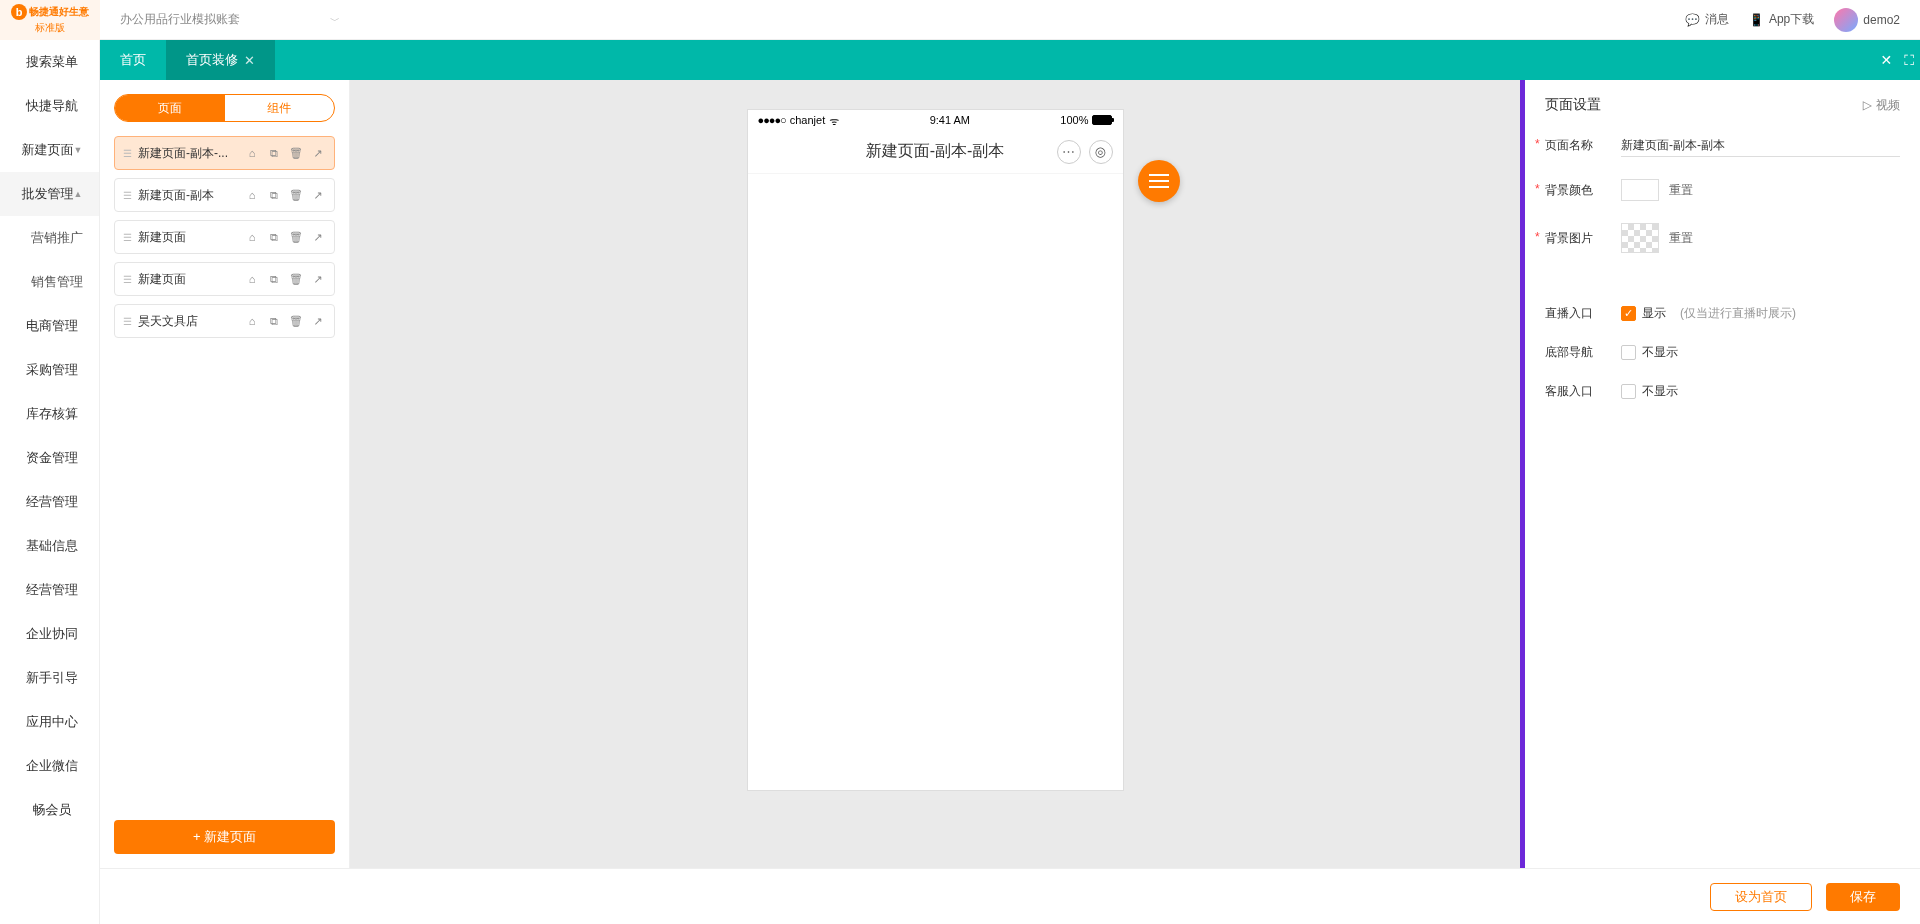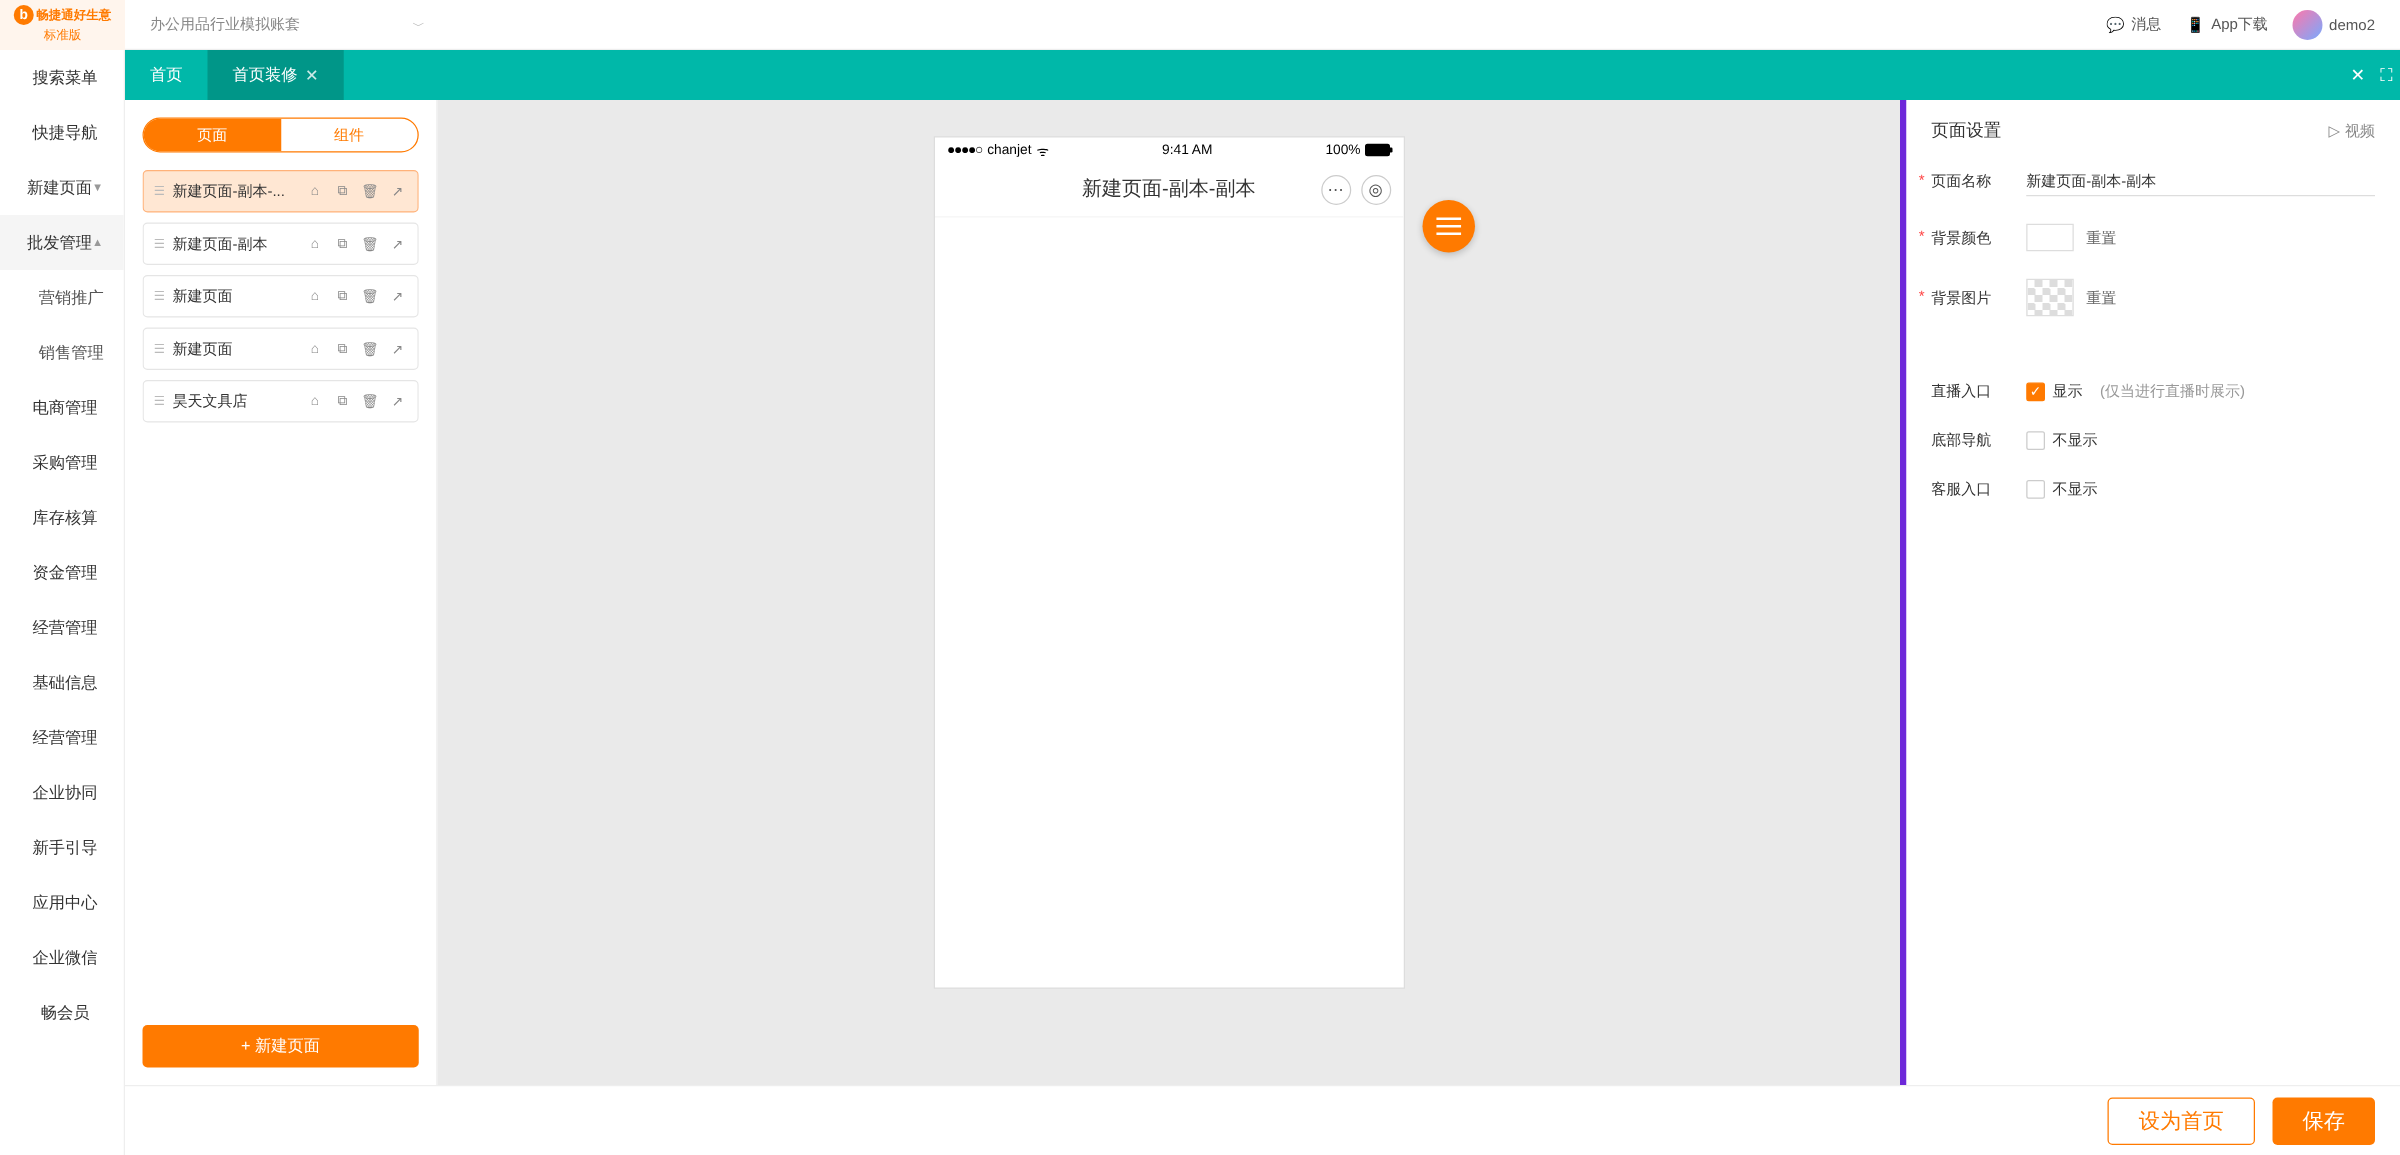--- a/index.html
+++ b/index.html
@@ -64,21 +64,21 @@
     .req:before{content:"*";color:#f44;position:absolute;left:-10px}
     .finput{flex:1;border:none;border-bottom:1px solid #ddd;padding:4px 0;font-size:12px;color:#333;outline:none}
     .swatch{width:38px;height:22px;background:#fff;border:1px solid #ddd;margin-right:10px}
     .checker{width:38px;height:30px;background:repeating-conic-gradient(#ddd 0 25%,#fff 0 50%) 0 0/12px 12px;border:1px solid #ddd;margin-right:10px}
     .reset{color:#666;cursor:pointer}
     .chk{display:flex;align-items:center;gap:6px}
     .chkbox{width:15px;height:15px;border:1px solid #ccc;border-radius:2px;display:flex;align-items:center;justify-content:center;font-size:11px}
     .chkbox.on{background:#ff7a00;border-color:#ff7a00;color:#fff}
     .hint{color:#999;margin-left:8px}
     .footer{height:56px;border-top:1px solid #eee;display:flex;align-items:center;justify-content:flex-end;padding-right:20px;gap:14px;background:#fff}
-    .btn{height:38px;padding:0 24px;border-radius:4px;display:flex;align-items:center;justify-content:center;cursor:pointer;font-size:17px}
+    .btn{height:28px;padding:0 24px;border-radius:4px;display:flex;align-items:center;justify-content:center;cursor:pointer;font-size:13px}
     .btn-outline{border:1px solid #ff7a00;color:#ff7a00;background:#fff}
     .btn-primary{background:#ff7a00;color:#fff}
   </style>
 </head>
 <body>
 
 <div class="app">
   <div class="topbar">
     <div class="logo-box">
       <div class="logo-row">

